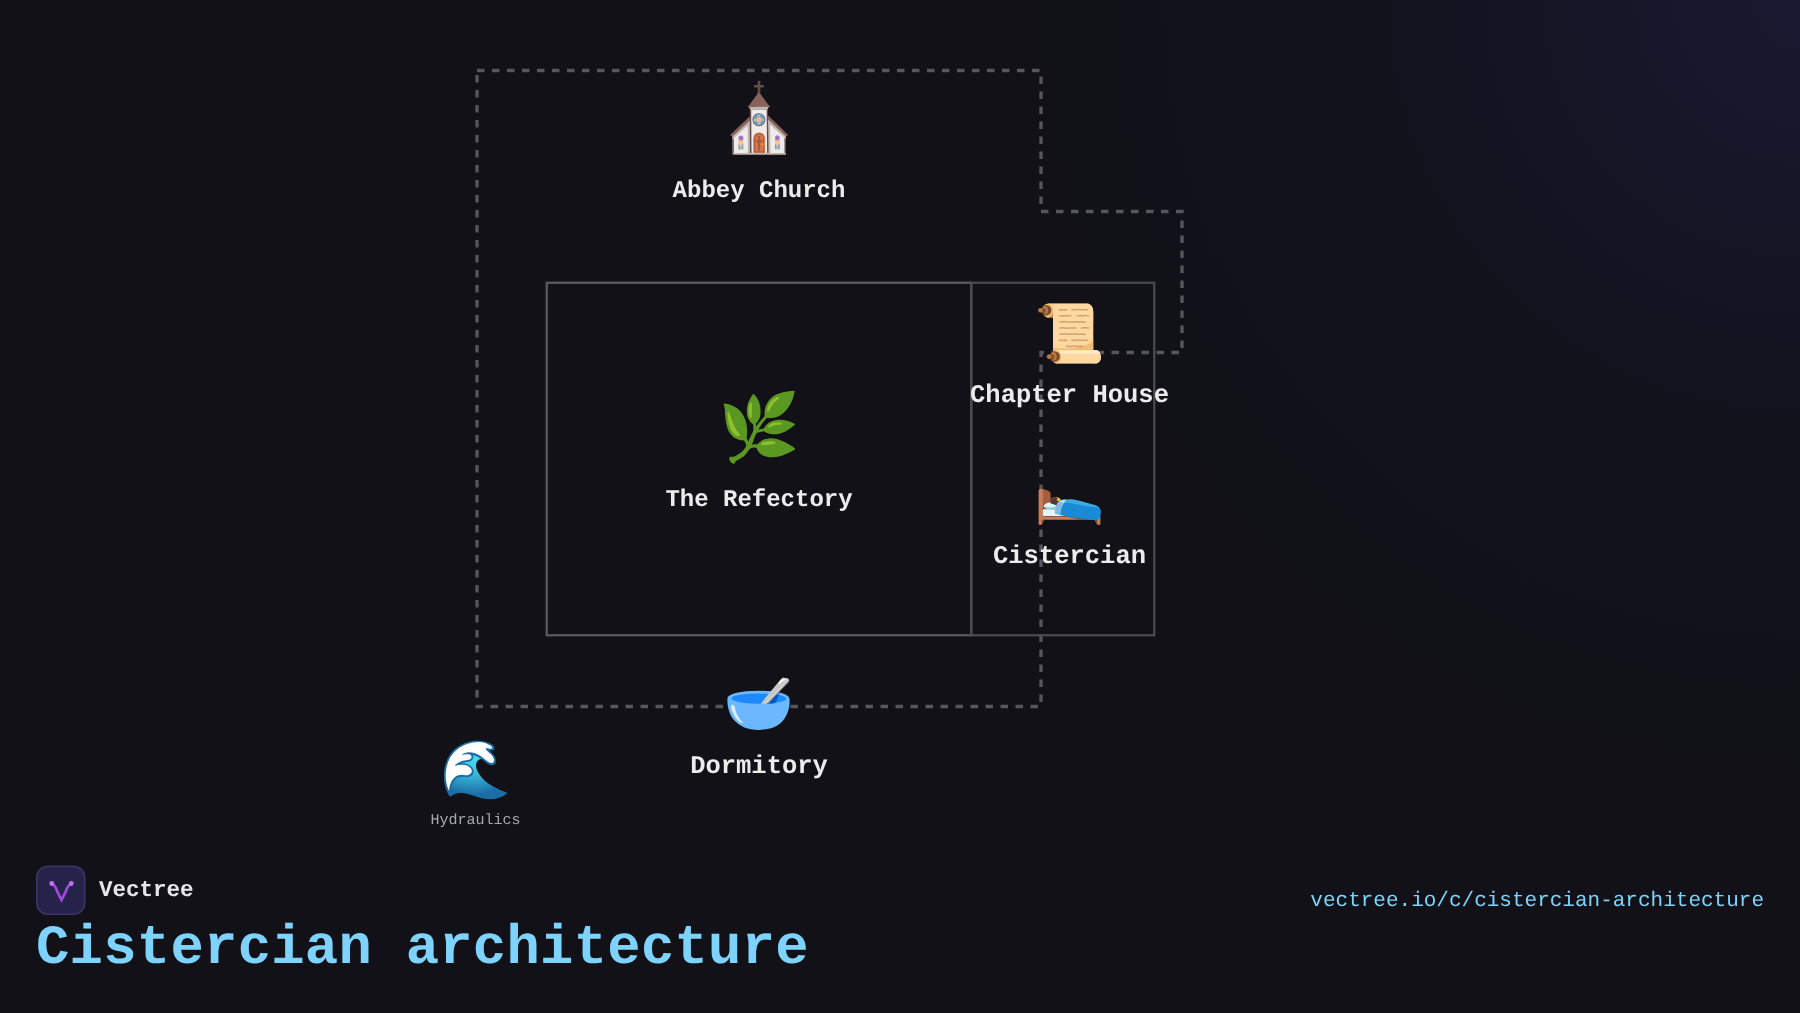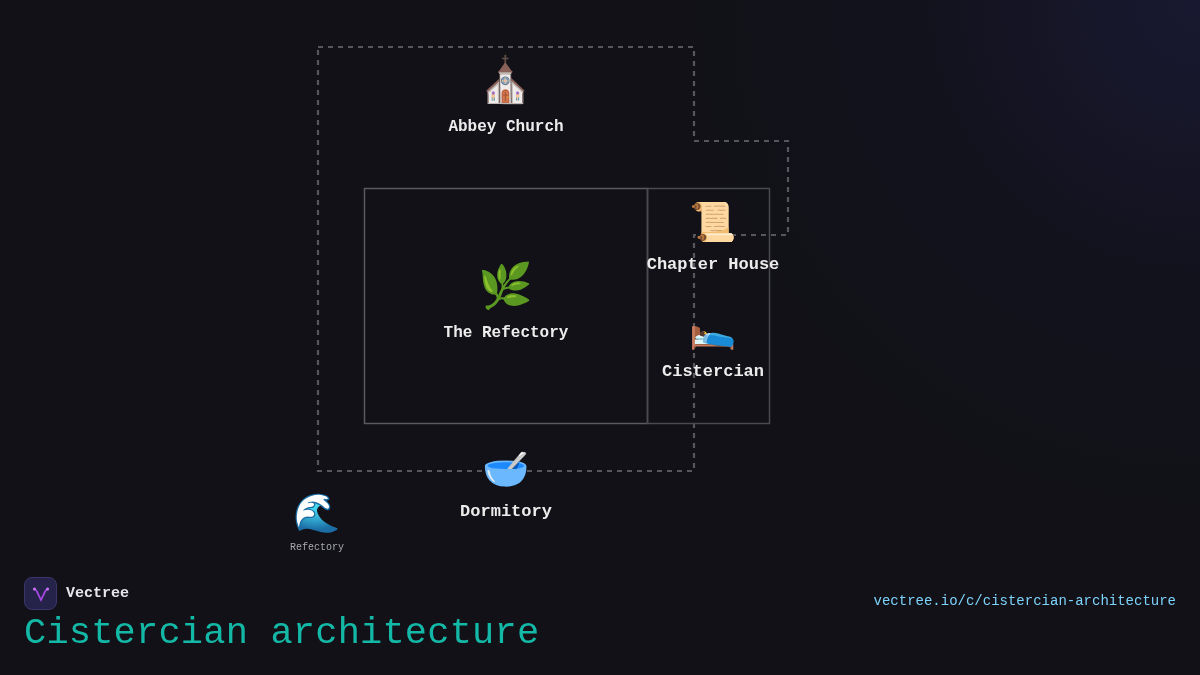--- a/index.html
+++ b/index.html
@@ -37,21 +37,21 @@
       display: flex; align-items: center; gap: 9px;
     }
     .brand-logo {
       width: 33px; height: 33px; border-radius: 8px;
       background: #25234a; border: 1px solid #3a3768;
       display: flex; align-items: center; justify-content: center;
     }
     .brand-name { font-size: 15px; font-weight: bold; color: #e6e6ea; text-align: right; }
     .page-title {
       position: absolute; left: 24px; top: 612px;
-      font-size: 37px; font-weight: normal; color: #14b8a6; letter-spacing: 0.2px;
+      font-size: 37px; font-weight: bold; color: #7dd3fc; letter-spacing: 0.2px;
     }
     .page-url {
       position: absolute; right: 24px; top: 593px;
       font-size: 14px; color: #7dd3fc;
     }
   </style>
 </head>
 <body>
 
 <div class="bg-glow"></div>
@@ -85,21 +85,21 @@
   <span class="label">Cistercian</span>
 </div>
 
 <div class="node md" style="left:506px; top:450px;">
   <span class="glyph">🥣</span>
   <span class="label">Dormitory</span>
 </div>
 
 <div class="node sm" style="left:317px; top:494px;">
   <span class="glyph">🌊</span>
-  <span class="label">Refectory</span>
+  <span class="label">Hydraulics</span>
 </div>
 
 <div class="brand">
   <div class="brand-logo">
     <svg width="20" height="20" viewBox="0 0 20 20">
       <path d="M3 5 Q6 6 7 10 L10 16 L13 10 Q14 6 17 5" fill="none" stroke="#a347e0" stroke-width="1.8" stroke-linecap="round"></path>
       <circle cx="3.5" cy="5" r="1.6" fill="#c470f0"></circle>
       <circle cx="16.5" cy="5" r="1.6" fill="#c470f0"></circle>
     </svg>
   </div>

